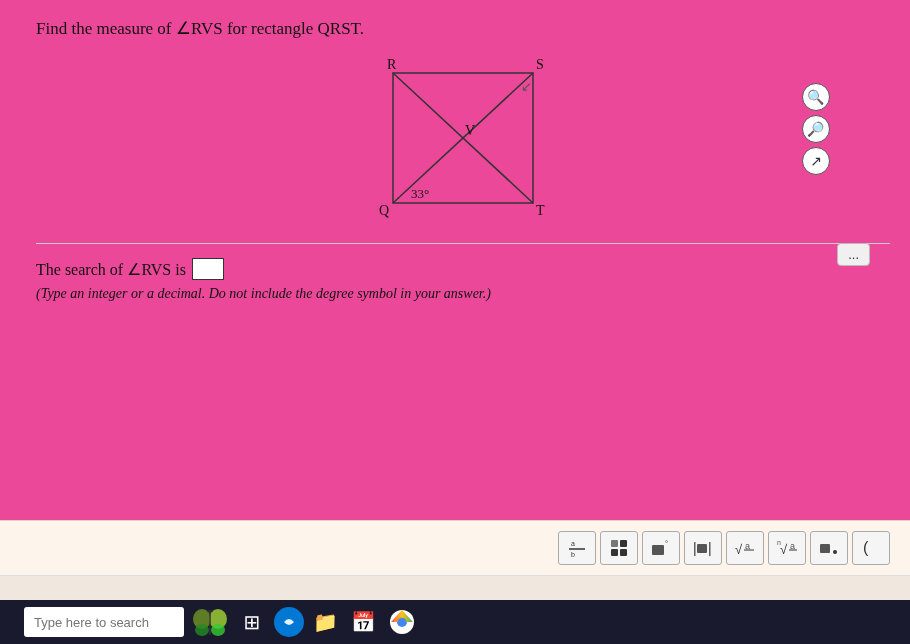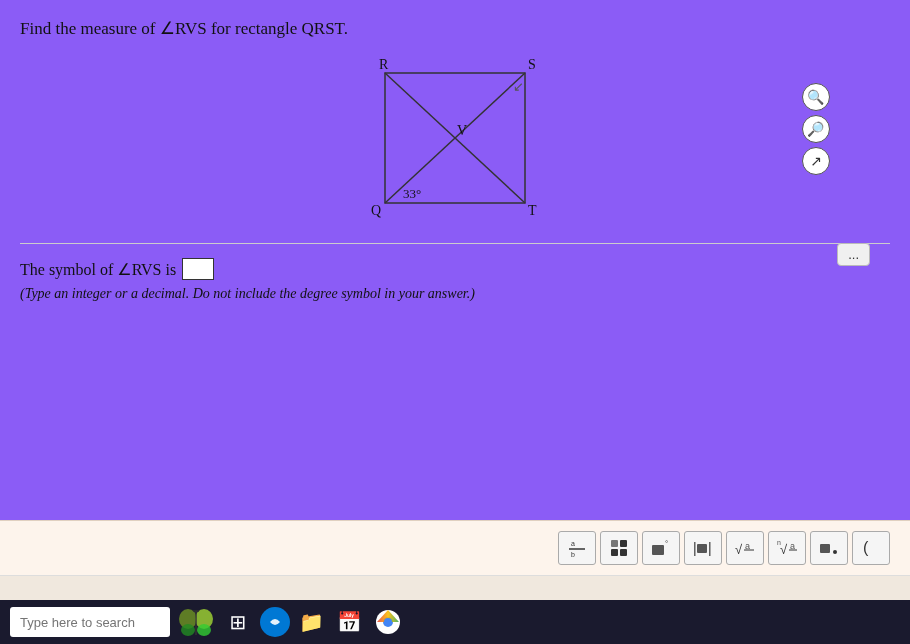--- a/index.html
+++ b/index.html
@@ -6,22 +6,22 @@
     body {
       font-family: 'Times New Roman', Times, serif;
       background: #f5e6d3;
       width: 910px;
       height: 644px;
       overflow: hidden;
       position: relative;
     }
 
     .main-content {
-      background: #8b5cf6;
-      padding: 18px 20px 0 20px;
+      background: #ec4899;
+      padding: 18px 20px 0 36px;
       min-height: 520px;
     }
 
     .problem-statement {
       font-size: 17px;
       color: #111;
       margin-bottom: 14px;
     }
 
     .diagram-area {
@@ -164,21 +164,21 @@
 
     .taskbar {
       position: absolute;
       bottom: 0;
       left: 0;
       width: 910px;
       height: 44px;
       background: #1a1a2e;
       display: flex;
       align-items: center;
-      padding: 0 10px;
+      padding: 0 24px;
       gap: 6px;
     }
 
     .taskbar-search {
       background: white;
       border: none;
       border-radius: 3px;
       padding: 4px 10px;
       font-size: 13px;
       width: 160px;
@@ -246,21 +246,21 @@
       <div class="icon-circle" title="Open">↗</div>
     </div>
   </div>
 
   <div style="position: relative; margin-bottom: 14px;">
     <hr class="divider-line">
     <button class="more-btn">...</button>
   </div>
 
   <div class="answer-section">
-    <span>The symbol of ∠RVS is</span>
+    <span>The search of ∠RVS is</span>
     <input class="answer-input" type="text" value="" style="">
   </div>
   <div class="answer-hint">(Type an integer or a decimal. Do not include the degree symbol in your answer.)</div>
 </div>
 
 <div class="toolbar-row">
   <button class="toolbar-btn" title="Fraction">
     <svg width="22" height="22" viewBox="0 0 22 22">
       <text x="5" y="9" font-size="7" fill="#333">a</text>
       <line x1="3" y1="12" x2="19" y2="12" stroke="#333" stroke-width="1.5"></line>

